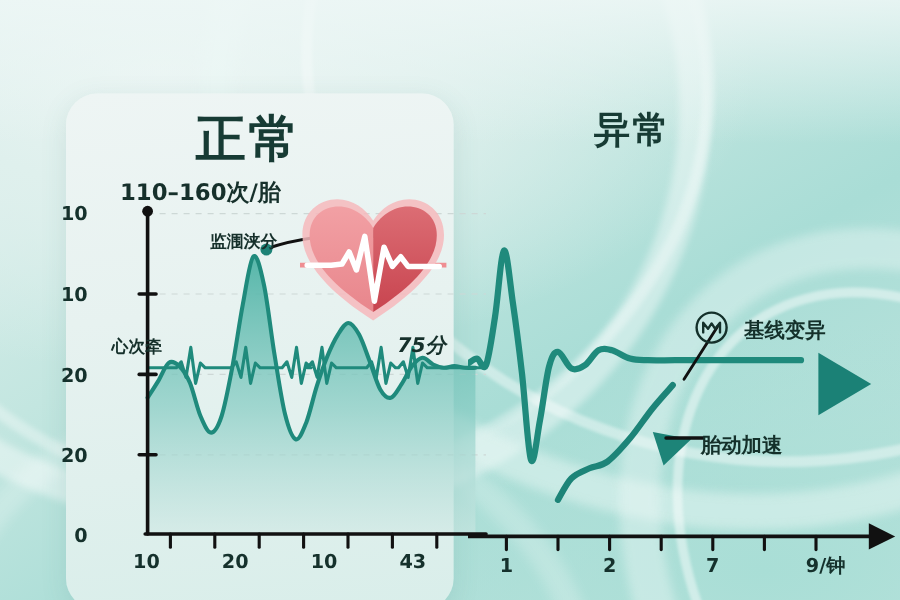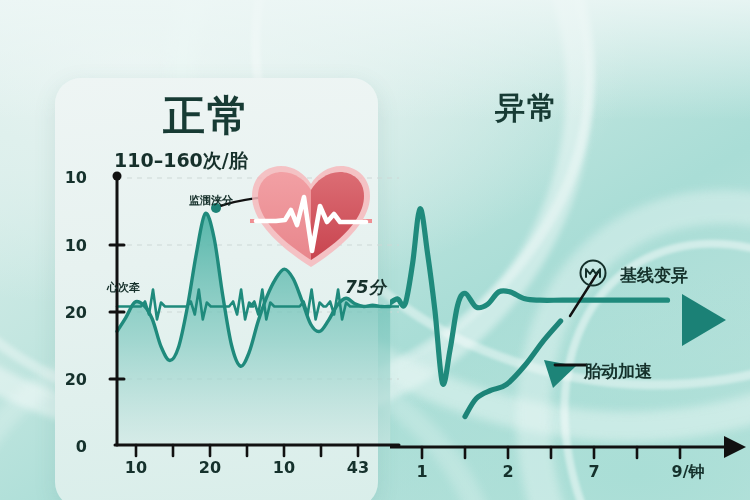--- a/index.html
+++ b/index.html
@@ -82,36 +82,36 @@
   
   .title{
     position:absolute;font-weight:bold;color:#173b34;
     font-family:"DejaVu Sans","Liberation Sans",sans-serif;
     letter-spacing:2px;
   }
   #title-normal{left:163px;top:88px;font-size:42px;}
   #title-abnormal{left:495px;top:88px;font-size:30px;}
 
   
-  #left-chart{position:absolute;left:69px;top:140px;width:335px;height:345px;}
+  #left-chart{position:absolute;left:55px;top:140px;width:335px;height:345px;padding-left:20px;}
   .range-label{
     position:absolute;left:45px;top:8px;font-size:19px;font-weight:bold;
     color:#16302b;font-family:"DejaVu Sans","Liberation Sans",sans-serif;
     white-space:nowrap;
   }
   .y-tick-label{
     position:absolute;font-size:16px;font-weight:bold;color:#15312c;
     font-family:"DejaVu Sans","Liberation Sans",sans-serif;text-align:right;width:26px;
   }
   .x-tick-label{
     position:absolute;font-size:16px;font-weight:bold;color:#15312c;
     font-family:"DejaVu Sans","Liberation Sans",sans-serif;text-align:center;width:40px;
   }
   .anno{
-    position:absolute;font-size:11px;font-weight:bold;color:#16302b;
+    position:absolute;font-size:14px;font-weight:bold;color:#16302b;
     font-family:"DejaVu Sans","Liberation Sans",sans-serif;white-space:nowrap;
   }
   #anno-monitor{left:120px;top:53px;}
   #anno-baseline{left:38px;top:140px;}
   #anno-score{left:276px;top:136px;font-size:17px;font-style:italic;}
 
   
   #heart-icon{position:absolute;left:250px;top:163px;width:122px;height:112px;}
 
   

